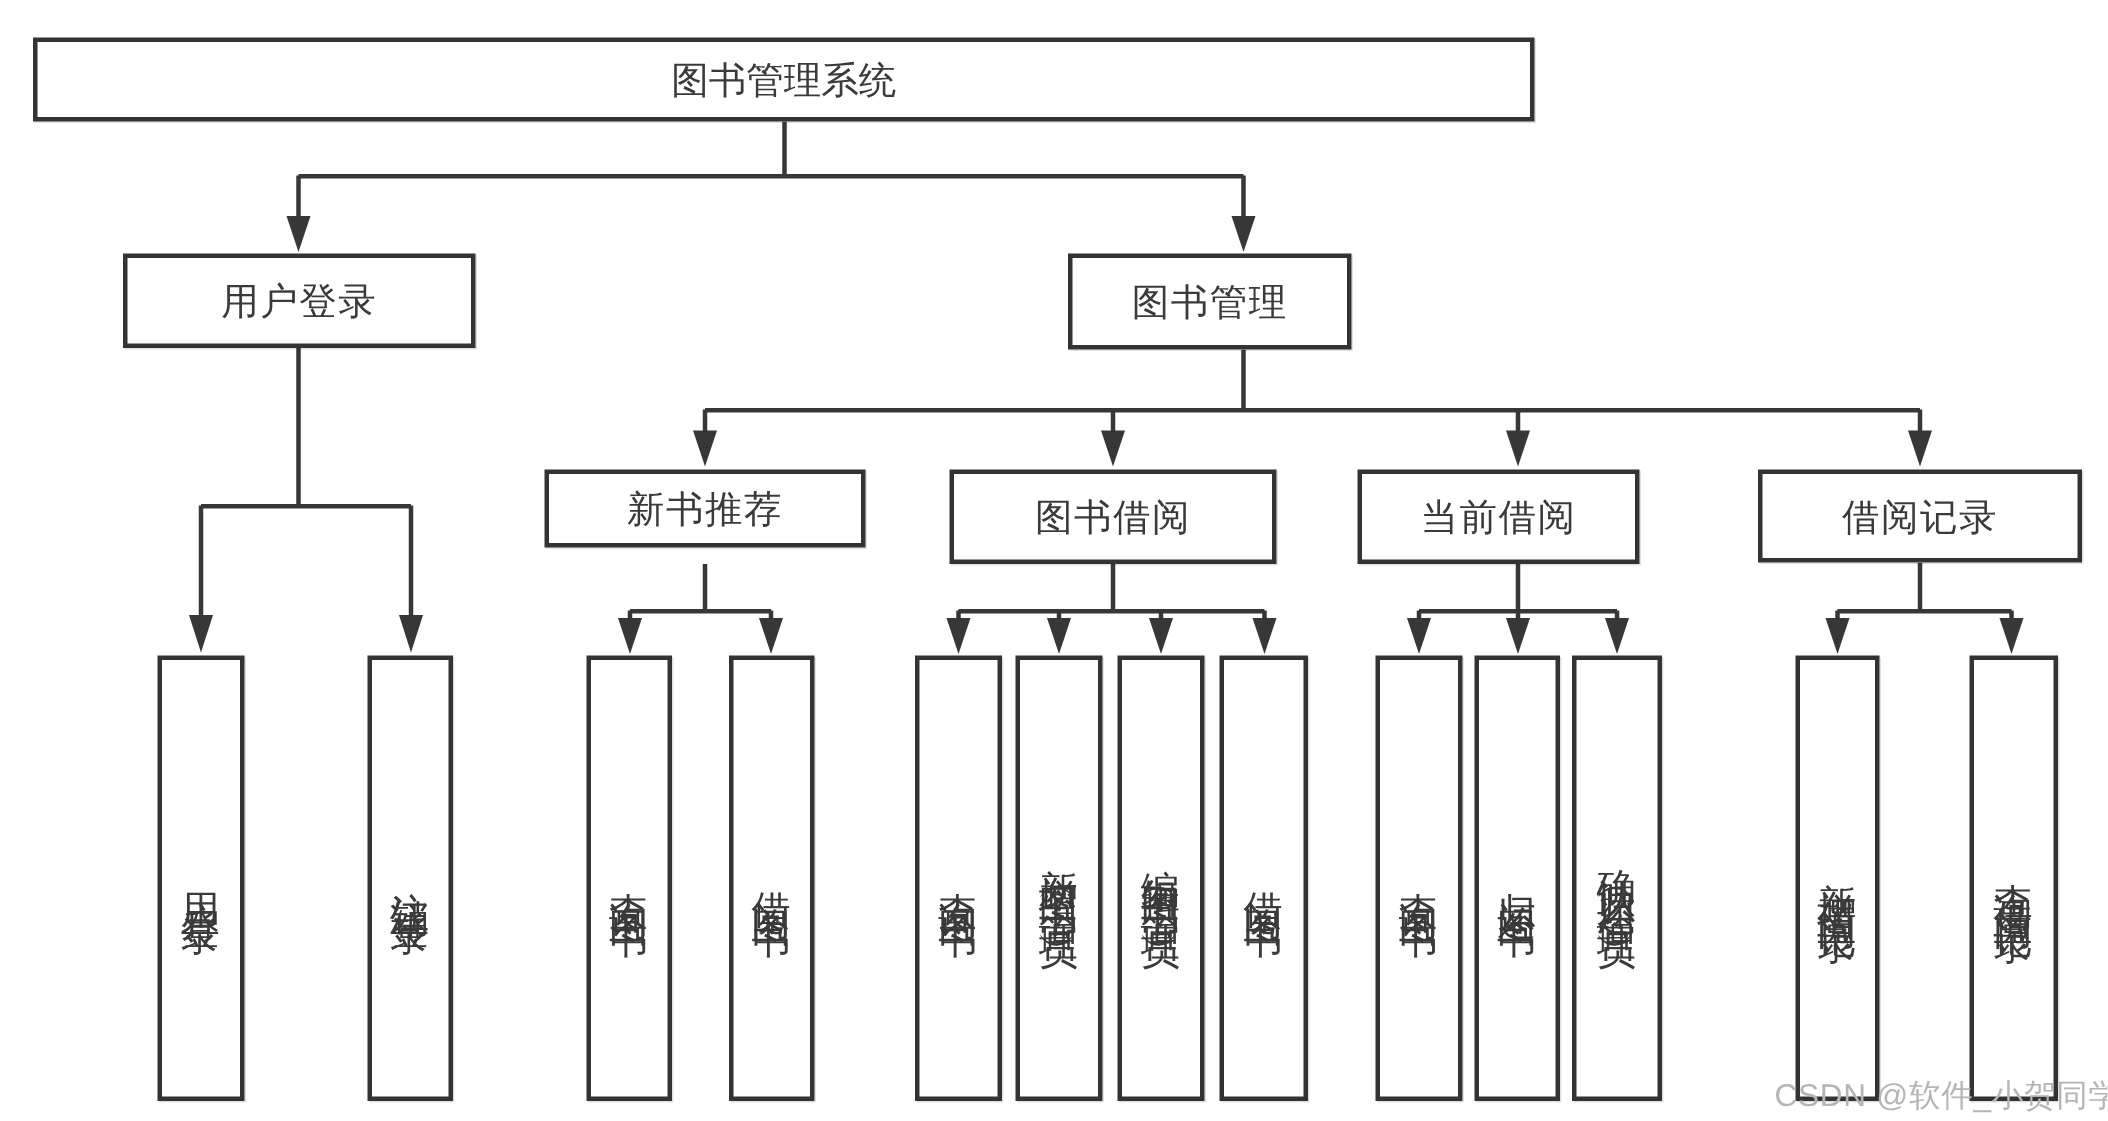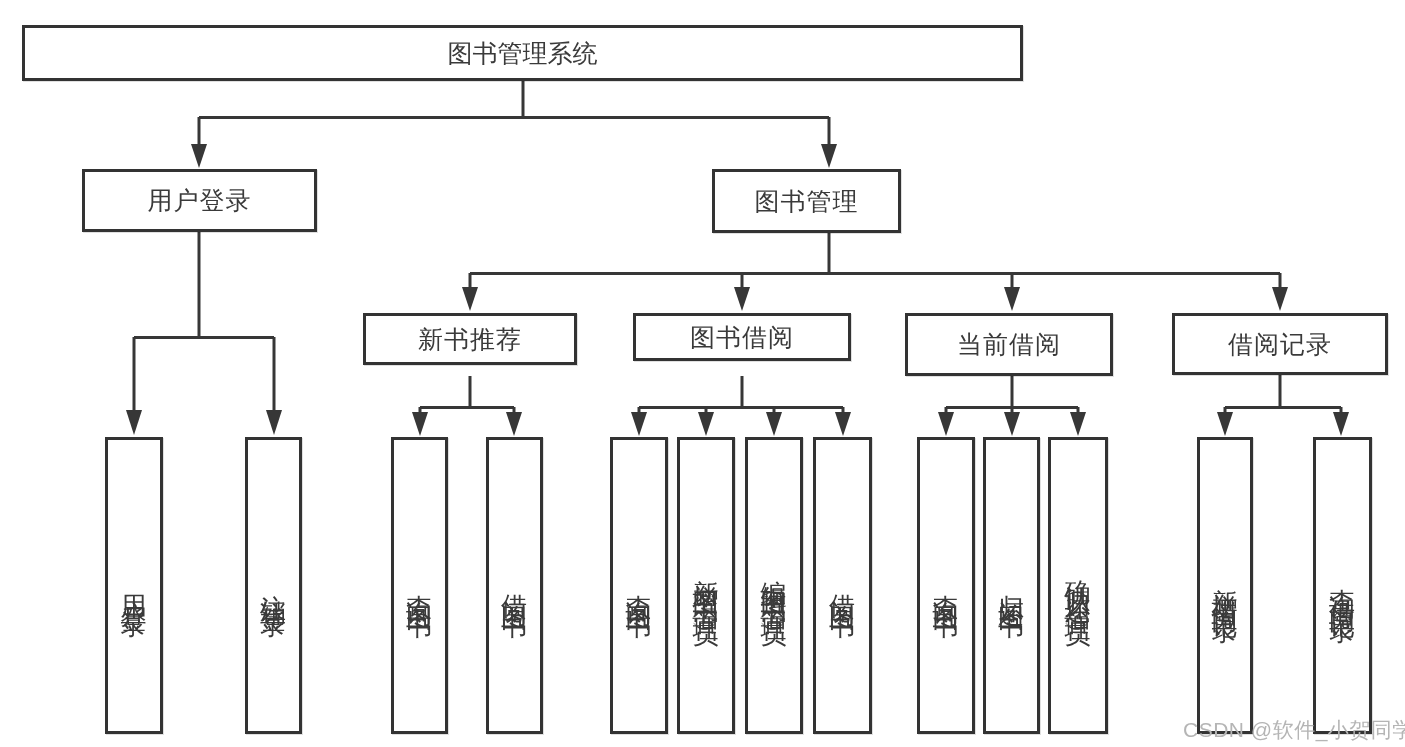--- a/index.html
+++ b/index.html
@@ -154,24 +154,24 @@
   <div class="node hbox" style="left:82px; top:169px; width:235px; height:63px;">
     <span>用户登录</span>
   </div>
   <div class="node hbox" style="left:712px; top:169px; width:189px; height:64px;">
     <span>图书管理</span>
   </div>
 
   <div class="node hbox" style="left:363px; top:313px; width:214px; height:52px;">
     <span>新书推荐</span>
   </div>
-  <div class="node hbox" style="left:633px; top:313px; width:218px; height:48px;">
+  <div class="node hbox" style="left:633px; top:313px; width:218px; height:63px;">
     <span>图书借阅</span>
   </div>
-  <div class="node hbox" style="left:905px; top:313px; width:208px; height:63px;justify-content:center;">
+  <div class="node hbox" style="left:905px; top:313px; width:188px; height:63px;justify-content:center;">
     <span>当前借阅</span>
   </div>
   <div class="node hbox" style="left:1172px; top:313px; width:216px; height:62px;">
     <span>借阅记录</span>
   </div>
 
   <div class="node leaf" style="left:105px; width:58px;">
     <span class="vtext">用户登录</span>
   </div>
   <div class="node leaf" style="left:245px; width:57px;">

